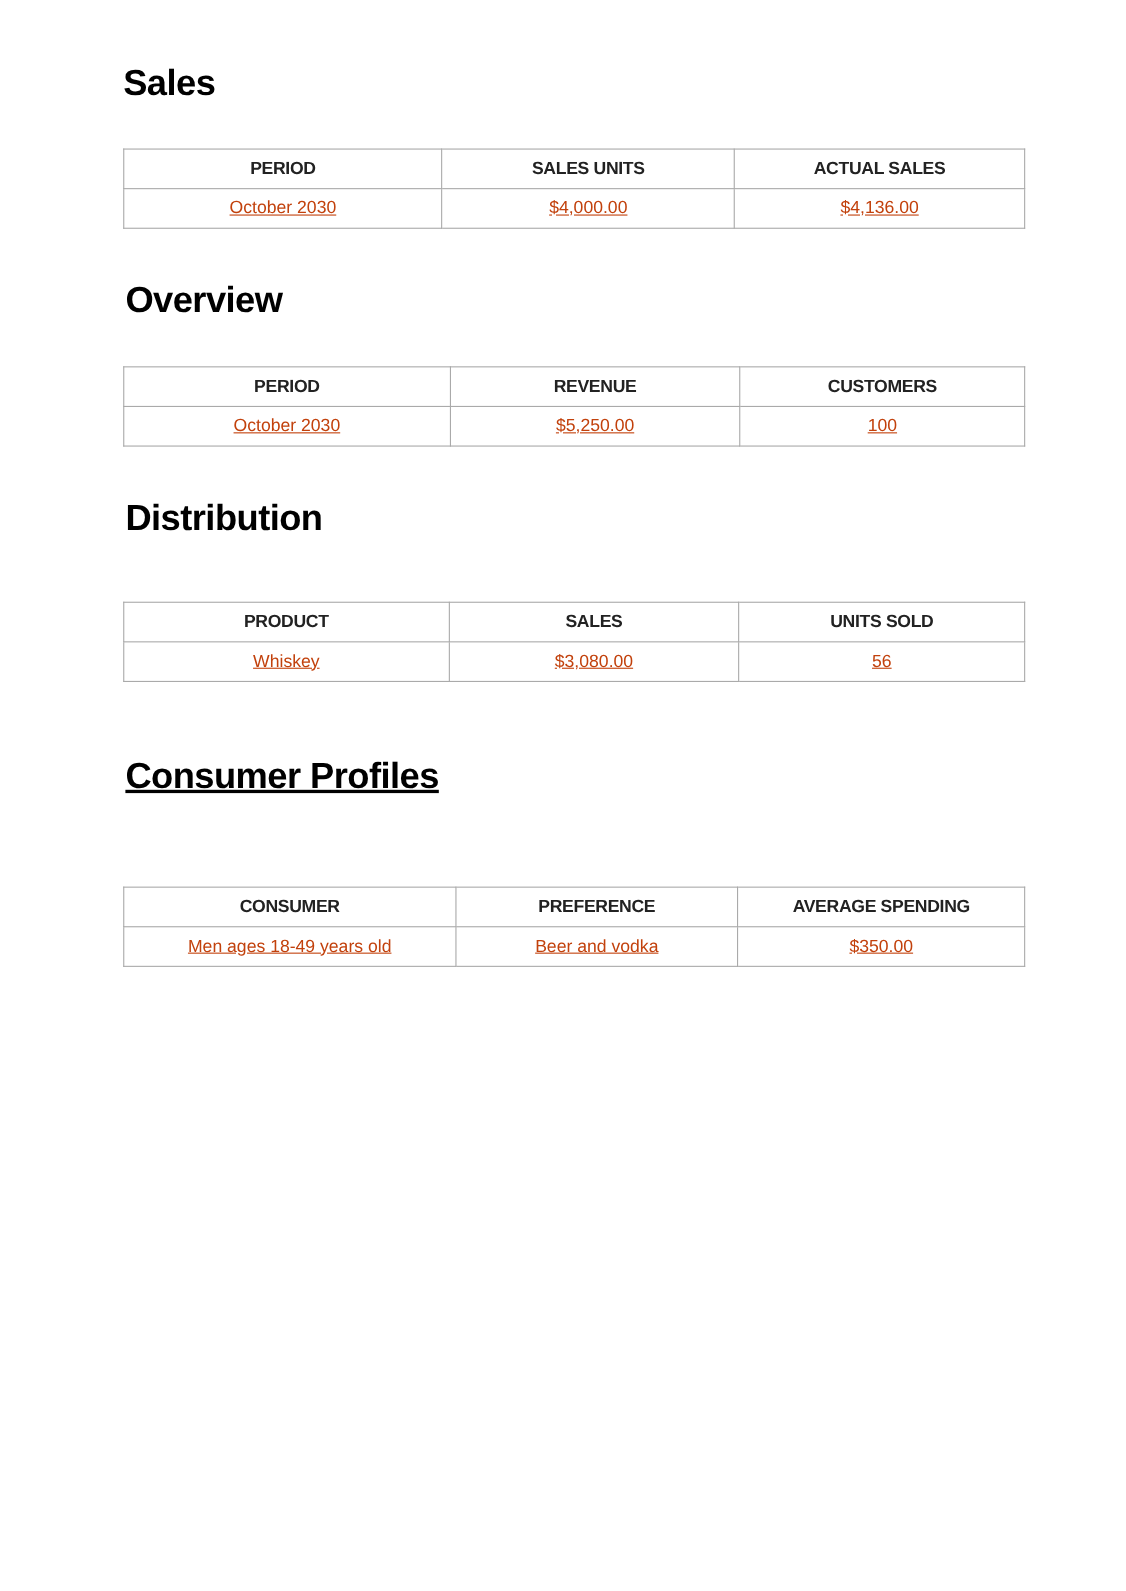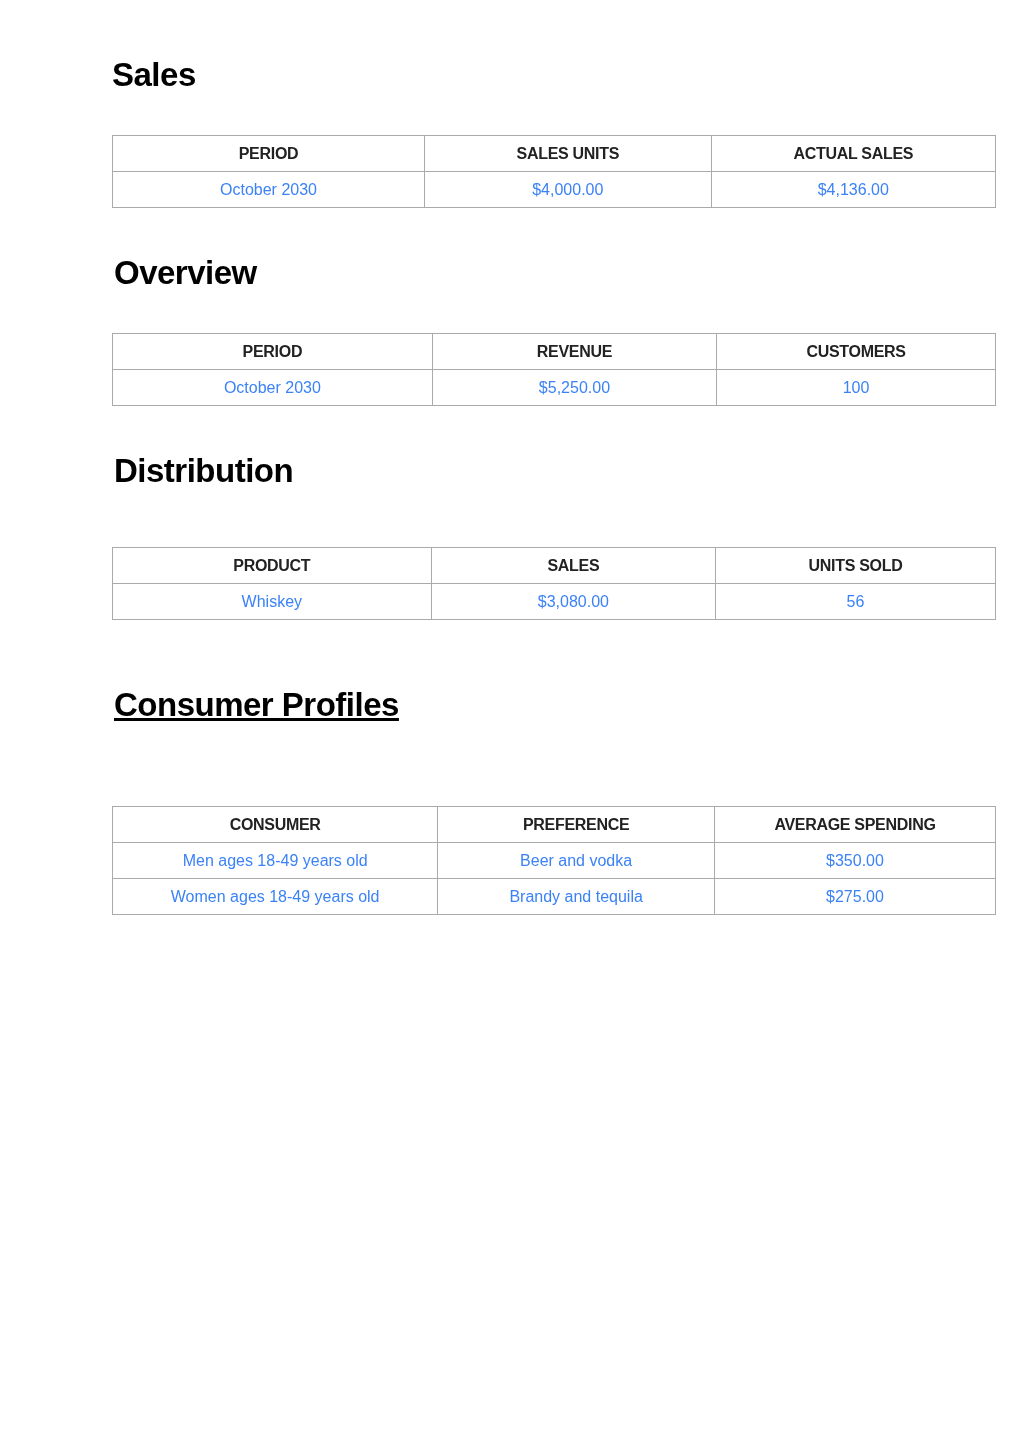--- a/index.html
+++ b/index.html
@@ -1,22 +1,22 @@
 <!DOCTYPE html>
 <html><head>
 <meta charset="utf-8">
 <style>
   html, body { margin:0; padding:0; background:#ffffff; }
   body { width:1024px; height:1446px; position:relative; font-family:"Liberation Sans", sans-serif; color:#222; }
   .section { position:absolute; left:112px; width:798px; }
   h2 { margin:0; font-size:33px; font-weight:bold; color:#000; letter-spacing:-0.5px; position:absolute; left:0; }
-  table { position:absolute; left:0; width:884px; border-collapse:collapse; font-size:16px; }
+  table { position:absolute; left:0; width:820px; border-collapse:collapse; font-size:16px; }
   th, td { border:1px solid #aaaaaa; text-align:center; height:35px; padding:0; }
   th { font-weight:bold; color:#222; letter-spacing:-0.3px; }
-  td { color:#3b82f6; }
+  td { color:#c2410c;text-decoration:underline; }
 </style>
 </head>
 <body>
 
 <div class="section" style="top:56px;">
   <h2 style="top:0;">Sales</h2>
   <table style="top:79px;">
     <colgroup>
         <col style="width:282px">
         <col style="width:259px">
@@ -95,20 +95,15 @@
         <tr>
       <th>CONSUMER</th>
       <th>PREFERENCE</th>
       <th>AVERAGE SPENDING</th>
     </tr>
     <tr>
       <td>Men ages 18-49 years old</td>
       <td>Beer and vodka</td>
       <td>$350.00</td>
     </tr>
-    <tr>
-      <td>Women ages 18-49 years old</td>
-      <td>Brandy and tequila</td>
-      <td>$275.00</td>
-    </tr>
   </tbody>
     </table>
 </div>
 
 </body></html>

